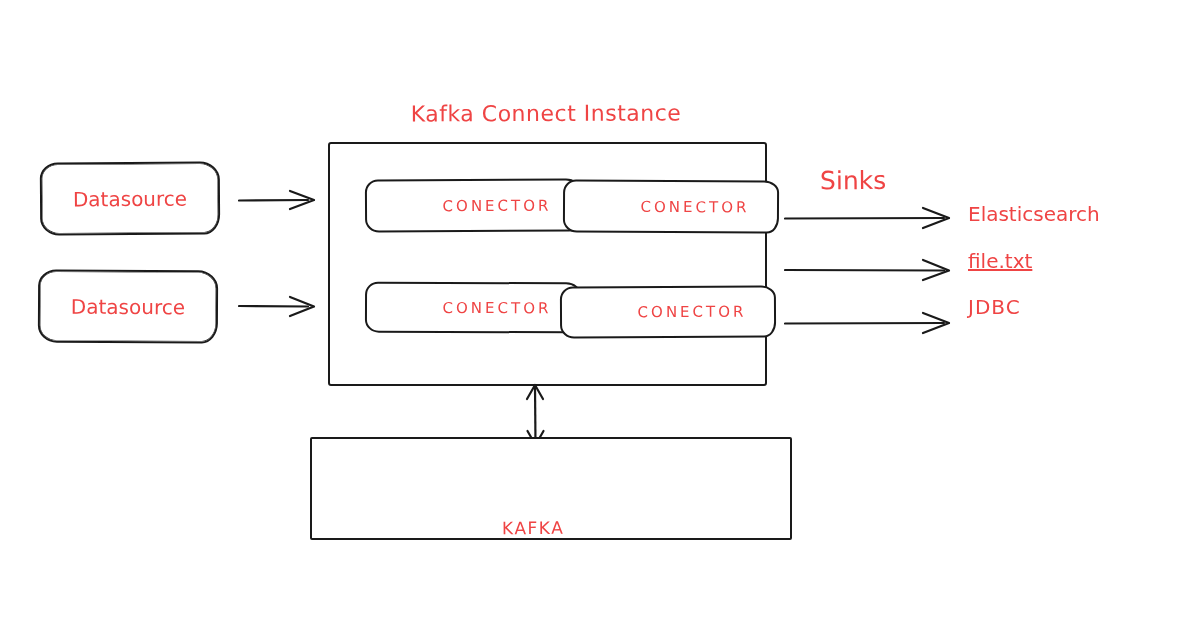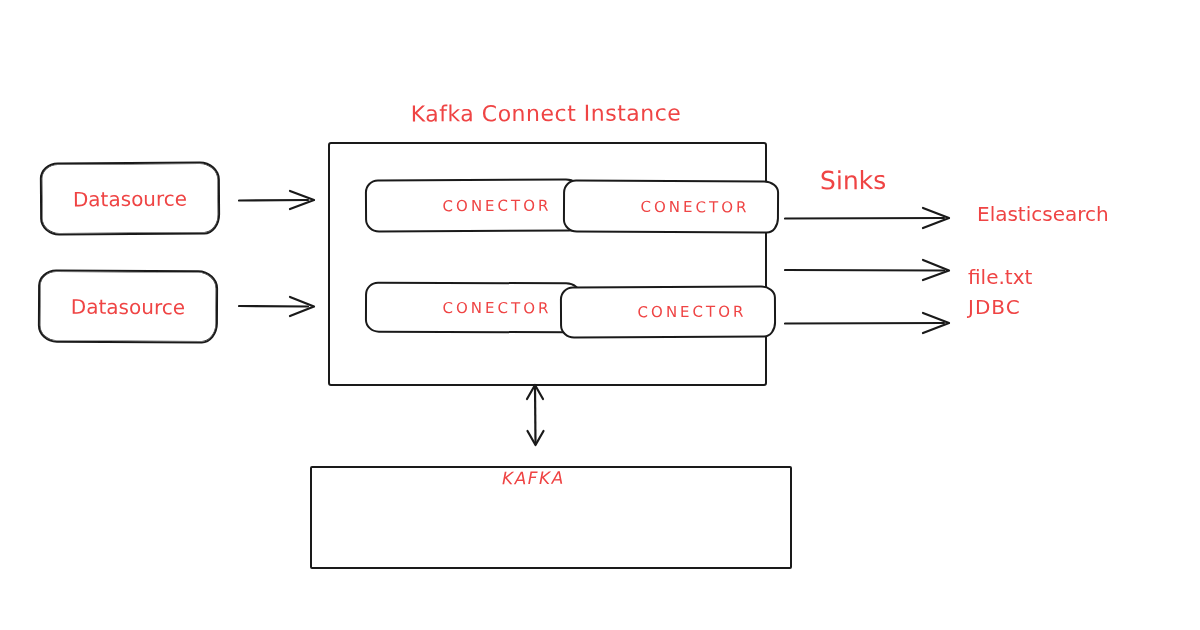--- a/index.html
+++ b/index.html
@@ -71,36 +71,35 @@
   .sink-arrow-1 { left: 784px; top: 205px; }
   .sink-arrow-2 { left: 784px; top: 257px; }
   .sink-arrow-3 { left: 784px; top: 310px; }
 
   .sink-label {
     left: 968px; width: 220px;
     font-size: 20px;
     line-height: 26px;
     white-space: nowrap;
   }
-  .sink-label-1 { top: 201px; margin-left: 9px; }
-  .sink-label-2 { top: 264px; }
+  .sink-label-1 { top: 201px; }
+  .sink-label-2 { top: 248px; text-decoration: underline; }
   .sink-label-3 { top: 294px; letter-spacing: 1px; }
 
   .src-arrow-1 { left: 238px; top: 188px; }
   .src-arrow-2 { left: 238px; top: 294px; }
 
   .kafka-link-arrow { left: 522px; top: 382px; }
 
   .kafka-box {
-    left: 310px; top: 466px; width: 478px; height: 99px;
+    left: 310px; top: 437px; width: 478px; height: 99px;
     border: 2.5px solid #1a1a1a;
     border-radius: 2px;
-    display: flex; align-items: flex-start; justify-content: center;
+    display: flex; align-items: flex-end; justify-content: center;
     background: #ffffff;
-    font-style: italic;
   }
   .kafka-label {
     font-size: 17px;
     letter-spacing: 1.5px;
     transform: translateX(-18px) rotate(-0.4deg);
   }
 
   .icon svg { display: block; }
 </style>
 </head>

